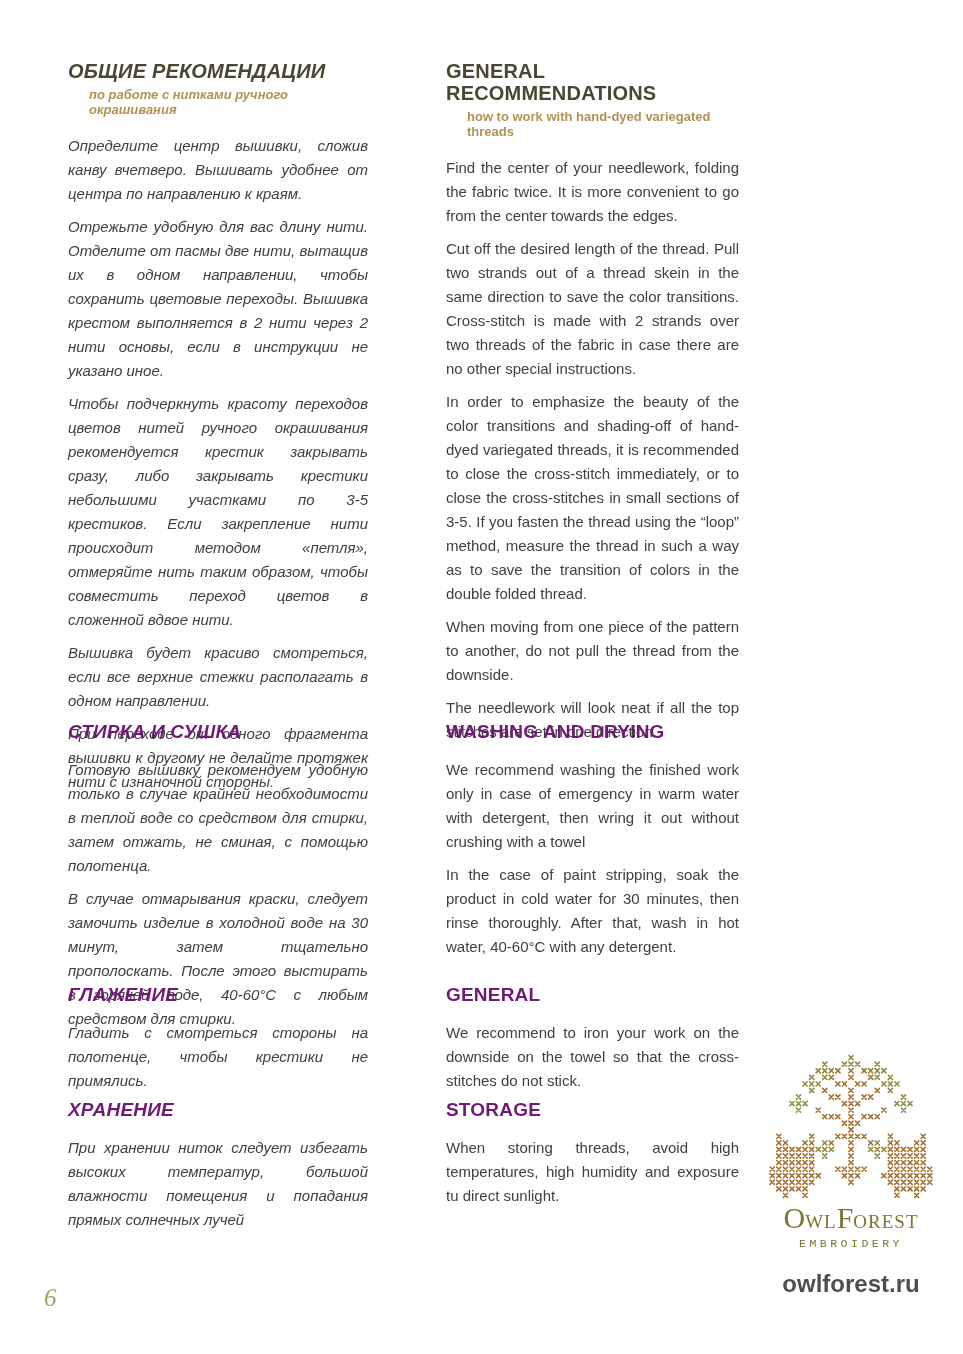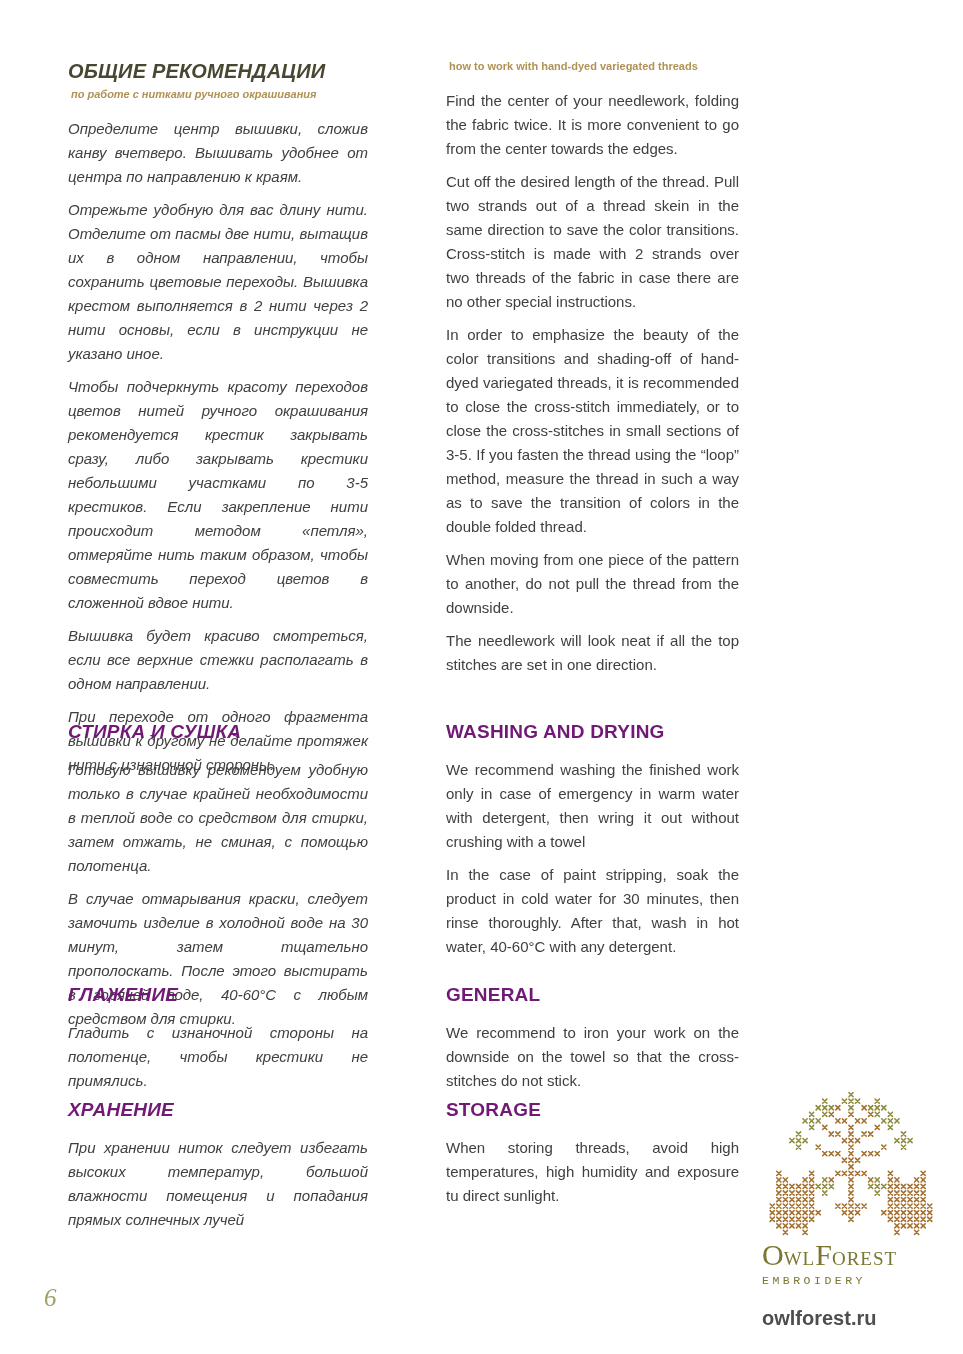--- a/index.html
+++ b/index.html
@@ -13,46 +13,46 @@
   .col-en .section{left:446px;width:293px;}
   .sec-1{top:60px;}
   .sec-2{top:722px;}
   .sec-3{top:985px;}
   .sec-4{top:1100px;}
   h1{
     font-size:20px;font-weight:bold;color:#494631;margin:0 0 6px 0;
     letter-spacing:.2px;line-height:1.1;
   }
   .subheading{
-    font-size:11px;font-weight:bold;color:#b09255;margin:0 0 16px 3px;line-height:1.15;
+    font-size:13px;font-weight:bold;color:#b09255;margin:0 0 16px 21px;line-height:1.15;
   }
   h2{
     font-size:19px;font-weight:bold;color:#701a75;margin:0 0 15px 0;letter-spacing:.2px;line-height:1.1;
   }
   p.body-par{
     font-size:15px;line-height:24px;color:#404040;text-align:justify;
     margin:0 0 9px 0;hyphens:none;
   }
   
   .logo{
-    position:absolute;left:762px;top:1091px;width:178px;
+    position:absolute;left:762px;top:1054px;width:178px;text-align:center;
   }
   .logo svg{display:block;margin:0 auto;}
   .wordmark{
     font-family:"Liberation Serif", serif;color:#7b7630;line-height:1;
     margin-top:4px;white-space:nowrap;
   }
   .wm-big{font-size:30px;}
   .wm-small{font-size:19px;letter-spacing:1px;}
   .tagline{
     font-family:Liberation Mono, monospace;font-size:11.5px;letter-spacing:3.5px;
     color:#7b7630;margin-top:4px;
   }
   .website{
-    font-size:20px;font-weight:bold;color:#4e4e50;margin-top:20px;
+    font-size:24px;font-weight:bold;color:#4e4e50;margin-top:20px;
   }
   .pagenum{
     position:absolute;left:44px;top:1284px;
     font-family:"Liberation Serif", serif;font-style:italic;
     font-size:25px;color:#a3a066;
   }
 </style>
 </head>
 <body>
 
@@ -69,33 +69,34 @@
   </div>
 
   <div class="section sec-2">
     <h2>СТИРКА И СУШКА</h2>
     <p class="body-par">Готовую вышивку рекомендуем удобную только в случае крайней необходимости в теплой воде со средством для стирки, затем отжать, не сминая, с помощью полотенца.</p>
     <p class="body-par">В случае отмарывания краски, следует замочить изделие в холодной воде на 30 минут, затем тщательно прополоскать. После этого выстирать в горячей воде, 40-60°C с любым средством для стирки.</p>
   </div>
 
   <div class="section sec-3">
     <h2>ГЛАЖЕНИЕ</h2>
-    <p class="body-par">Гладить с изнаночной стороны на полотенце, чтобы крестики не примялись.</p>
+    <p class="body-par">Гладить с смотреться стороны на полотенце, чтобы крестики не примялись.</p>
   </div>
 
   <div class="section sec-4">
     <h2>ХРАНЕНИЕ</h2>
     <p class="body-par">При хранении ниток следует избегать высоких температур, большой влажности помещения и попадания прямых солнечных лучей</p>
   </div>
 
 </div>
 
 <div class="col col-en">
 
   <div class="section sec-1">
+    <h1>GENERAL RECOMMENDATIONS</h1>
     <div class="subheading">how to work with hand-dyed variegated threads</div>
     <p class="body-par">Find the center of your needlework, folding the fabric twice. It is more convenient to go from the center towards the edges.</p>
     <p class="body-par">Cut off the desired length of the thread. Pull two strands out of a thread skein in the same direction to save the color transitions. Cross-stitch is made with 2 strands over two threads of the fabric in case there are no other special instructions.</p>
     <p class="body-par">In order to emphasize the beauty of the color transitions and shading-off of hand-dyed variegated threads, it is recommended to close the cross-stitch immediately, or to close the cross-stitches in small sections of 3-5. If you fasten the thread using the “loop” method, measure the thread in such a way as to save the transition of colors in the double folded thread.</p>
     <p class="body-par">When moving from one piece of the pattern to another, do not pull the thread from the downside.</p>
     <p class="body-par">The needlework will look neat if all the top stitches are set in one direction.</p>
   </div>
 
   <div class="section sec-2">
     <h2>WASHING AND DRYING</h2>

